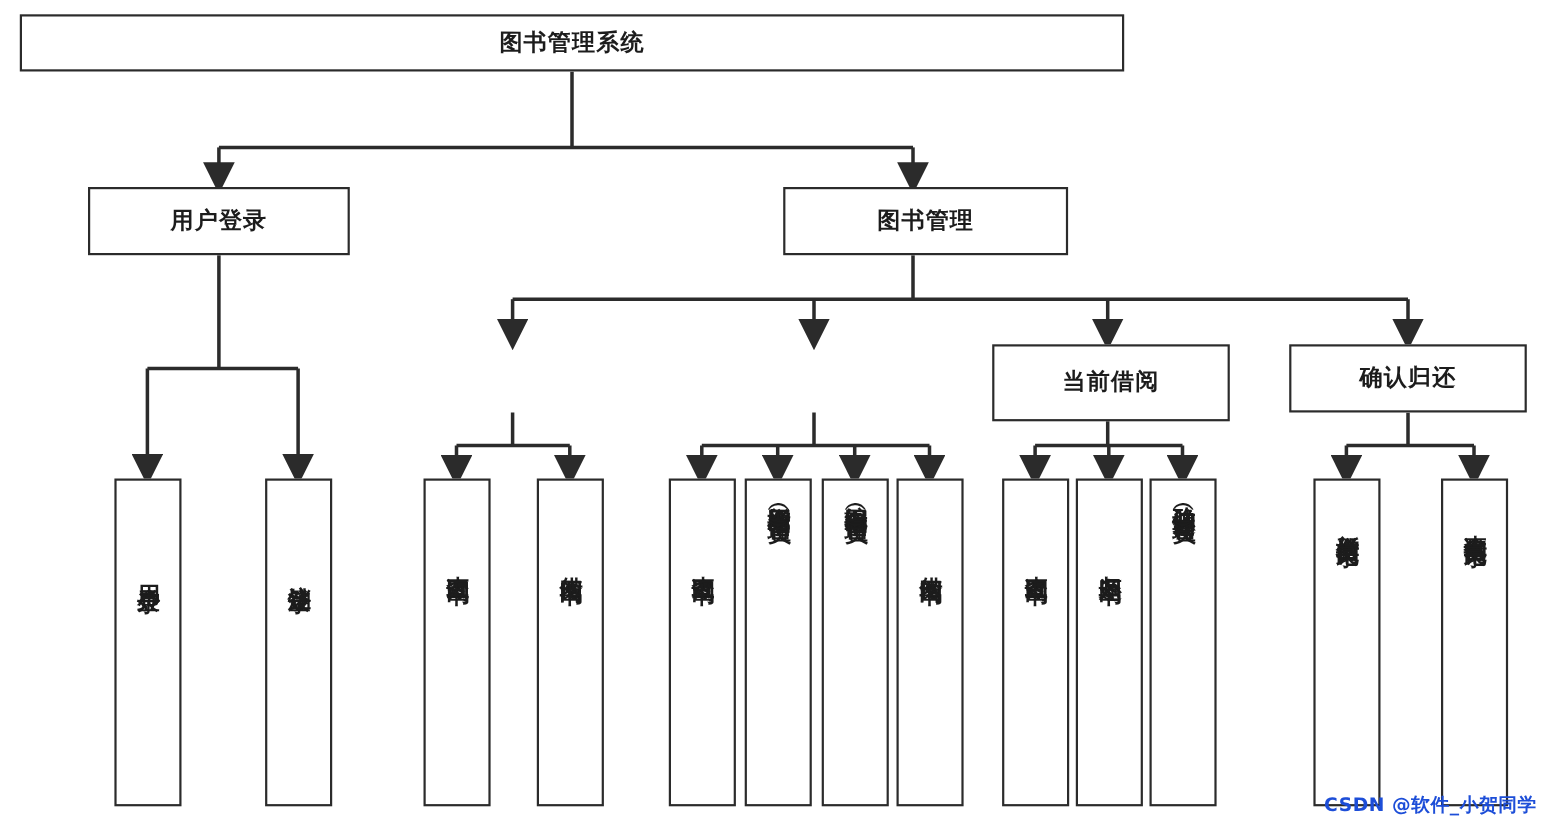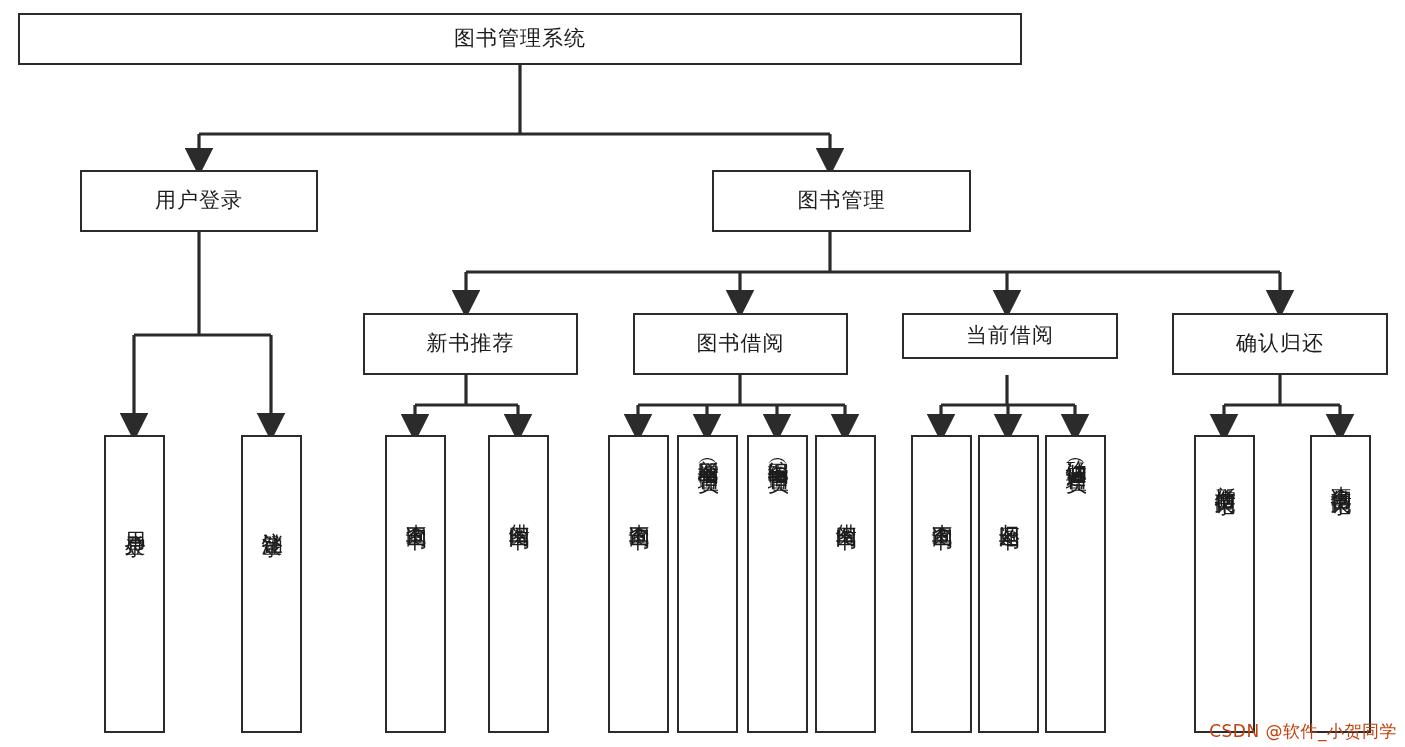--- a/index.html
+++ b/index.html
@@ -10,20 +10,21 @@
   }
   body {
     font-family: "DejaVu Sans", "Liberation Sans", sans-serif;
   }
   #diagram-root {
     position: relative;
     width: 1405px;
     height: 747px;
     background: #ffffff;
     overflow: hidden;
+    font-weight: bold;
   }
   #diagram-svg {
     position: absolute;
     left: 0;
     top: 0;
     width: 1405px;
     height: 747px;
   }
   .node {
     position: absolute;
@@ -52,21 +53,21 @@
     line-height: 1.32;
     letter-spacing: 2px;
     white-space: nowrap;
     margin: 0 auto;
   }
   #watermark {
     position: absolute;
     right: 8px;
     bottom: 4px;
     font-size: 17px;
-    color: #c2410c;
+    color: #1d4ed8;
     letter-spacing: 0.5px;
     white-space: nowrap;
     pointer-events: none;
   }
 </style>
 </head>
 <body>
 
 <div id="diagram-root">
 
@@ -141,29 +142,23 @@
   </div>
 
   <div class="node node-h" style="left:80px; top:170px; width:238px; height:62px;">
     <span class="node-label">用户登录</span>
   </div>
 
   <div class="node node-h" style="left:712px; top:170px; width:259px; height:62px;">
     <span class="node-label">图书管理</span>
   </div>
 
-  <div class="node node-h" style="left:363px; top:313px; width:215px; height:62px;">
-    <span class="node-label">新书推荐</span>
-  </div>
-
-  <div class="node node-h" style="left:633px; top:313px; width:215px; height:62px;">
-    <span class="node-label">图书借阅</span>
-  </div>
-
-  <div class="node node-h" style="left:902px; top:313px; width:216px; height:46px;">
+
+
+  <div class="node node-h" style="left:902px; top:313px; width:216px; height:70px;">
     <span class="node-label">当前借阅</span>
   </div>
 
   <div class="node node-h" style="left:1172px; top:313px; width:216px; height:62px;">
     <span class="node-label">确认归还</span>
   </div>
 
   <div class="node node-v" style="left:104px; top:435px; width:61px; height:298px; padding-top:78px;">
     <span class="node-label">用户登录</span>
   </div>

